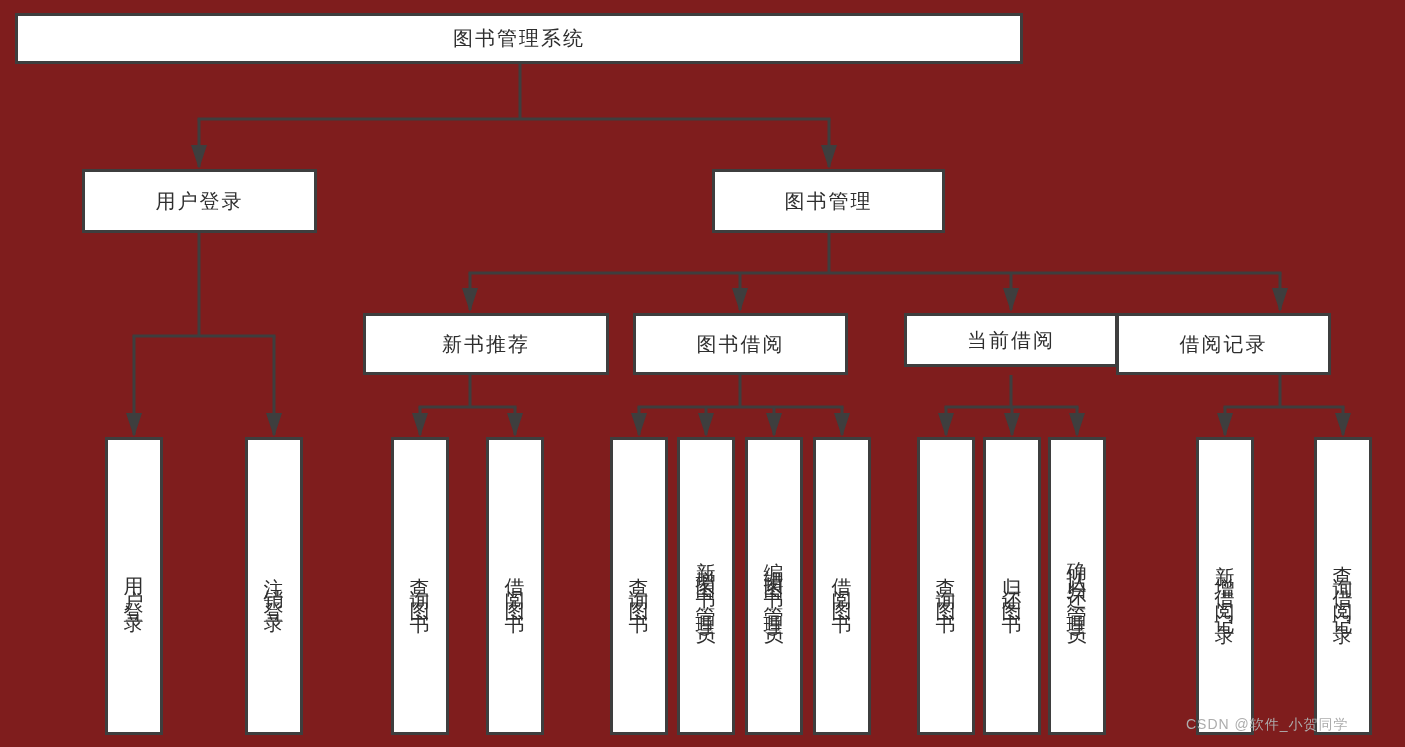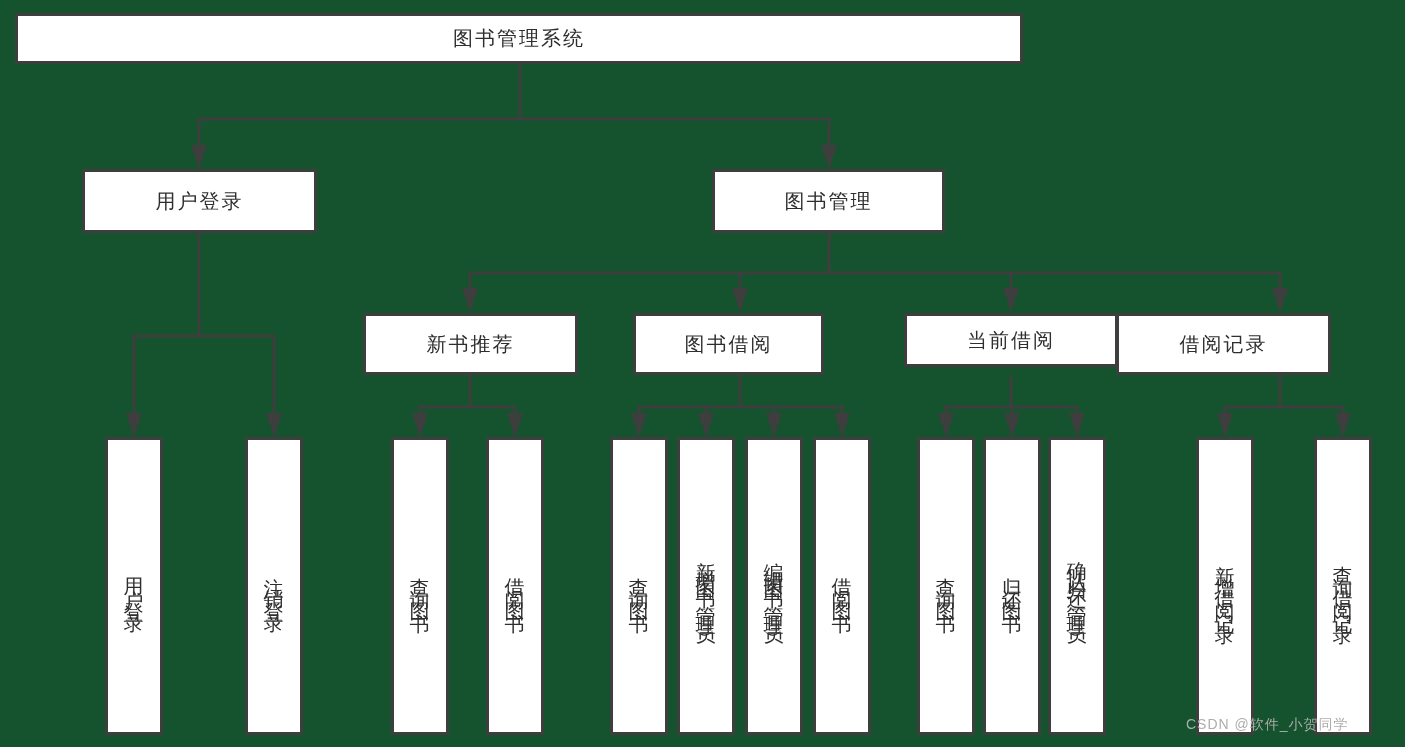--- a/index.html
+++ b/index.html
@@ -4,21 +4,21 @@
 <style>
   html, body {
     margin: 0;
     padding: 0;
     background: #ffffff;
   }
   .stage {
     position: relative;
     width: 1405px;
     height: 747px;
-    background: #14532d;
+    background: #7f1d1d;
     font-family: "Liberation Sans", "DejaVu Sans", sans-serif;
     overflow: hidden;
   }
   .connectors {
     position: absolute;
     left: 0;
     top: 0;
     pointer-events: none;
   }
   .node {
@@ -110,22 +110,22 @@
       <line x1="1225" y1="407" x2="1225" y2="435" marker-end="url(#ah)"></line>
       <line x1="1343" y1="407" x2="1343" y2="435" marker-end="url(#ah)"></line>
     </g>
   </svg>
 
   <div class="node" style="left:15px; top:13px; width:1008px; height:51px;">图书管理系统</div>
 
   <div class="node" style="left:82px; top:169px; width:235px; height:64px;">用户登录</div>
   <div class="node" style="left:712px; top:169px; width:233px; height:64px;">图书管理</div>
 
-  <div class="node" style="left:363px; top:313px; width:215px; height:62px;">新书推荐</div>
-  <div class="node" style="left:633px; top:313px; width:191px; height:62px;">图书借阅</div>
+  <div class="node" style="left:363px; top:313px; width:246px; height:62px;">新书推荐</div>
+  <div class="node" style="left:633px; top:313px; width:215px; height:62px;">图书借阅</div>
   <div class="node" style="left:904px; top:313px; width:214px; height:54px;">当前借阅</div>
   <div class="node" style="left:1116px; top:313px; width:215px; height:62px;">借阅记录</div>
 
   <div class="node leaf" style="left:105px; top:437px; width:58px; height:298px;">
     <span>用户登录</span>
   </div>
   <div class="node leaf" style="left:245px; top:437px; width:58px; height:298px;">
     <span>注销登录</span>
   </div>
   <div class="node leaf" style="left:391px; top:437px; width:58px; height:298px;">

